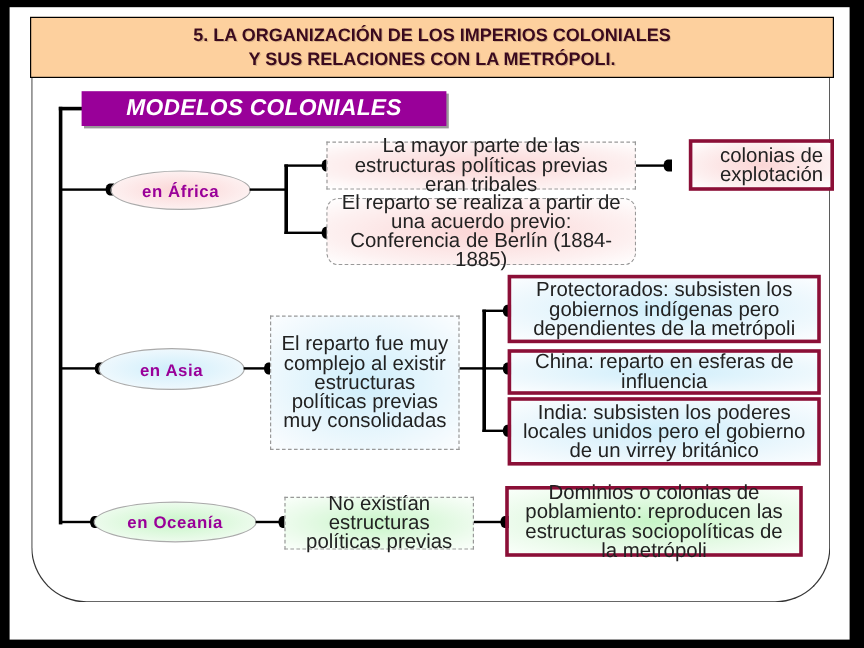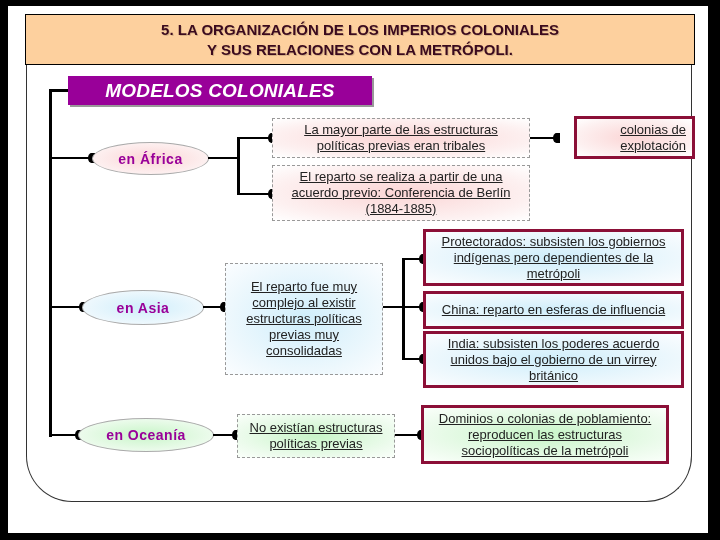--- a/index.html
+++ b/index.html
@@ -14,21 +14,21 @@
             text-shadow:1px 1px 0 rgba(0,0,0,0.15); }
   .modelos { position:absolute; left:68px; top:76px; width:304px; height:29px; background:#990099;
              color:#fff; font-weight:bold; font-size:19px; line-height:29px; text-align:center;
              box-shadow:2px 2px 0 #999; letter-spacing:0.2px;font-style:italic; }
   .line { position:absolute; background:#000; }
   .ellipse { position:absolute; border-radius:50%; border:1px solid #aaa; box-sizing:border-box;
              display:flex; align-items:center; justify-content:center; color:#990099;
              font-weight:bold; font-size:14px; letter-spacing:0.5px; }
   .box { position:absolute; box-sizing:border-box; border:1px dashed #999;
          display:flex; align-items:center; justify-content:center; text-align:center;
-         font-size:13px; line-height:16px; color:#222; padding:16px 6px;text-decoration:underline; }
+         font-size:17px; line-height:16px; color:#222; padding:16px 6px; }
   .box.red { border:3px solid #8b0f37; }
   .pink { background:radial-gradient(ellipse at center, #fbd5d5 0%, #fdf0f0 70%, #fff 100%); }
   .blue { background:radial-gradient(ellipse at center, #cfeefb 0%, #eef8fd 70%, #fbfdff 100%); }
   .green { background:radial-gradient(ellipse at center, #c8f5c8 0%, #ecfbec 70%, #fafffa 100%); }
   .dot { position:absolute; width:7px; height:10px; background:#000; border-radius:50% 0 0 50%; }
 </style>
 </head>
 <body>
 
 <div class="slide"></div>
@@ -48,21 +48,21 @@
 <div class="dot" style="left:88px;top:153px;"></div>
 <div class="ellipse pink" style="left:92px;top:142px;width:117px;height:33px;">en África</div>
 <div class="line" style="left:208px;top:157px;width:31px;height:2px;"></div>
 <div class="line" style="left:237px;top:137px;width:3px;height:58px;"></div>
 <div class="line" style="left:237px;top:137px;width:36px;height:2px;"></div>
 <div class="dot" style="left:268px;top:133px;"></div>
 <div class="line" style="left:237px;top:193px;width:36px;height:2px;"></div>
 <div class="dot" style="left:268px;top:189px;"></div>
 
 <div class="box pink" style="left:272px;top:118px;width:258px;height:40px;">La mayor parte de las estructuras políticas previas eran tribales</div>
-<div class="box pink" style="left:272px;top:165px;width:258px;height:56px;">El reparto se realiza a partir de una acuerdo previo: Conferencia de Berlín (1884-1885)</div>
+<div class="box pink" style="left:272px;top:165px;width:258px;height:56px;border-radius:10px;">El reparto se realiza a partir de una acuerdo previo: Conferencia de Berlín (1884-1885)</div>
 
 <div class="line" style="left:530px;top:137px;width:28px;height:2px;"></div>
 <div class="dot" style="left:553px;top:133px;"></div>
 <div class="box red pink" style="left:574px;top:116px;width:121px;height:43px;text-align:right;">colonias de explotación</div>
 
 <div class="line" style="left:51px;top:306px;width:32px;height:2px;"></div>
 <div class="dot" style="left:79px;top:302px;"></div>
 <div class="ellipse blue" style="left:82px;top:290px;width:122px;height:35px;">en Asia</div>
 <div class="line" style="left:203px;top:306px;width:22px;height:2px;"></div>
 <div class="dot" style="left:220px;top:302px;"></div>
@@ -72,21 +72,21 @@
 <div class="line" style="left:402px;top:258px;width:3px;height:102px;"></div>
 <div class="line" style="left:402px;top:258px;width:22px;height:2px;"></div>
 <div class="dot" style="left:419px;top:254px;"></div>
 <div class="line" style="left:402px;top:306px;width:22px;height:2px;"></div>
 <div class="dot" style="left:419px;top:302px;"></div>
 <div class="line" style="left:402px;top:358px;width:22px;height:2px;"></div>
 <div class="dot" style="left:419px;top:354px;"></div>
 
 <div class="box red blue" style="left:423px;top:229px;width:261px;height:57px;">Protectorados: subsisten los gobiernos indígenas pero dependientes de la metrópoli</div>
 <div class="box red blue" style="left:423px;top:291px;width:261px;height:30px;">China: reparto en esferas de influencia</div>
-<div class="box red blue" style="left:423px;top:331px;width:261px;height:57px;">India: subsisten los poderes acuerdo unidos bajo el gobierno de un virrey británico</div>
+<div class="box red blue" style="left:423px;top:331px;width:261px;height:57px;">India: subsisten los poderes locales unidos pero el gobierno de un virrey británico</div>
 
 <div class="line" style="left:51px;top:434px;width:28px;height:2px;"></div>
 <div class="dot" style="left:75px;top:430px;"></div>
 <div class="ellipse green" style="left:78px;top:418px;width:136px;height:34px;">en Oceanía</div>
 <div class="line" style="left:213px;top:434px;width:24px;height:2px;"></div>
 <div class="dot" style="left:232px;top:430px;"></div>
 <div class="box green" style="left:237px;top:414px;width:158px;height:44px;">No existían estructuras políticas previas</div>
 <div class="line" style="left:395px;top:434px;width:27px;height:2px;"></div>
 <div class="dot" style="left:417px;top:430px;"></div>
 <div class="box red green" style="left:421px;top:405px;width:248px;height:59px;">Dominios o colonias de poblamiento: reproducen las estructuras sociopolíticas de la metrópoli</div>

